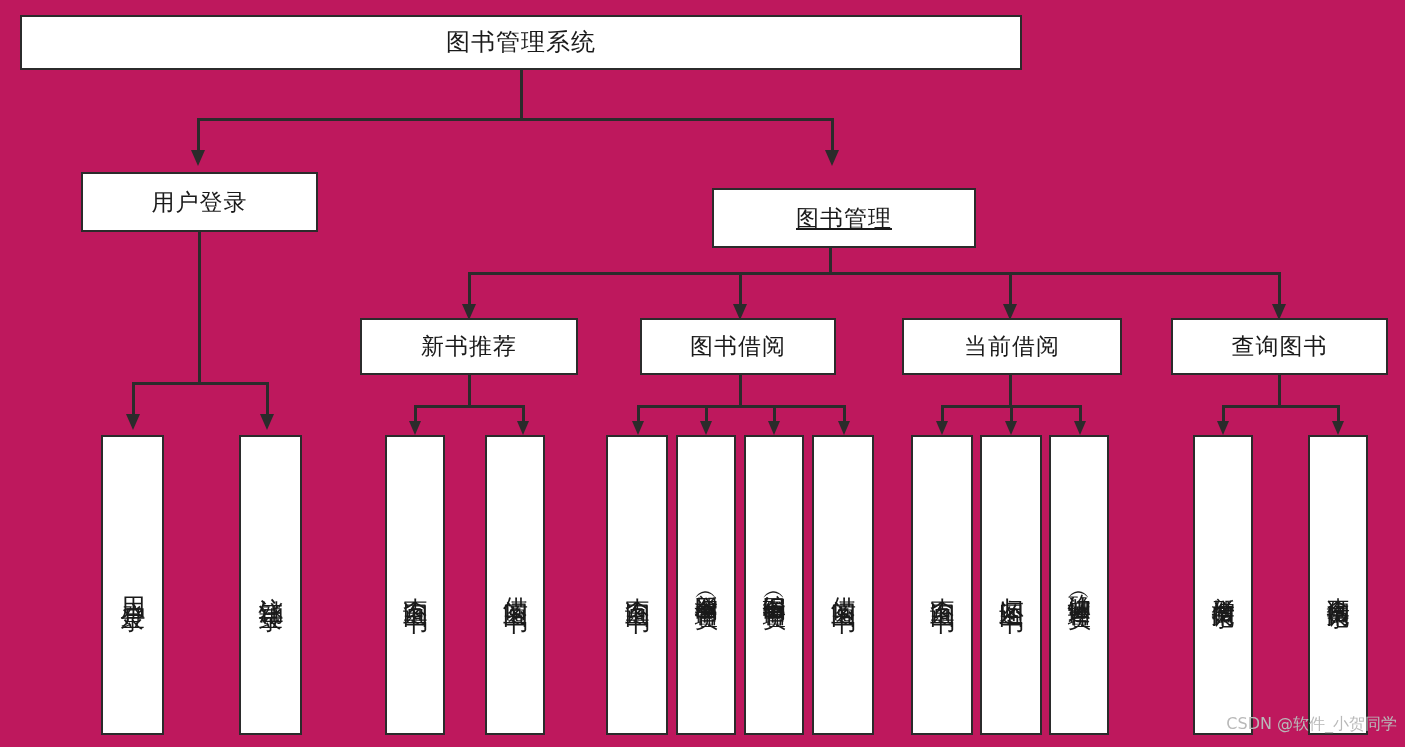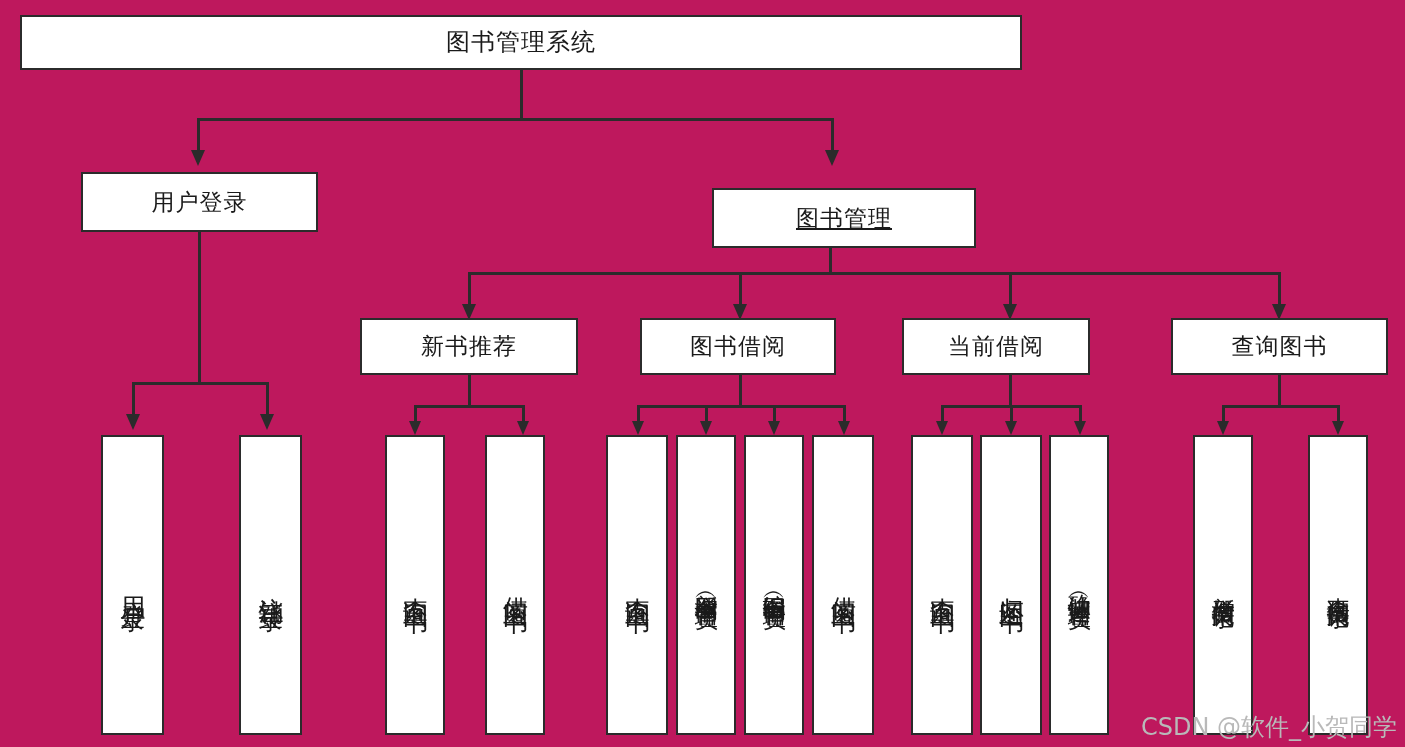--- a/index.html
+++ b/index.html
@@ -81,22 +81,22 @@
   }
   .arrow.small {
     border-left-width: 6px;
     border-right-width: 6px;
     border-top-width: 14px;
   }
 
   #watermark {
     position: absolute;
     right: 8px;
-    bottom: 4px;
-    font-size: 24px;
+    bottom: 12px;
+    font-size: 16px;
     color: #b9b9b9;
     white-space: nowrap;
     z-index: 9;
     font-family: "DejaVu Sans", "Liberation Sans", sans-serif;
   }
 </style>
 </head>
 <body>
 
 <div id="canvas">
@@ -139,21 +139,21 @@
   <div class="arrow" style="left:1003px; top:304px;"></div>
   <div class="edge v" style="left:1278px; top:272px; height:32px;"></div>
   <div class="arrow" style="left:1272px; top:304px;"></div>
 
   <div class="node horiz" style="left:360px; top:318px; width:218px; height:57px;">
     <span class="lbl">新书推荐</span>
   </div>
   <div class="node horiz" style="left:632px; top:318px; width:196px; height:57px;margin-left:8px;">
     <span class="lbl">图书借阅</span>
   </div>
-  <div class="node horiz" style="left:902px; top:318px; width:188px; height:57px;">
+  <div class="node horiz" style="left:902px; top:318px; width:220px; height:57px;">
     <span class="lbl">当前借阅</span>
   </div>
   <div class="node horiz" style="left:1171px; top:318px; width:217px; height:57px;">
     <span class="lbl">查询图书</span>
   </div>
 
   <div class="edge v" style="left:468px; top:375px; height:30px;"></div>
   <div class="edge h" style="left:414px; top:405px; width:110px;"></div>
   <div class="edge v" style="left:414px; top:405px; height:16px;"></div>
   <div class="arrow small" style="left:409px; top:421px;"></div>

